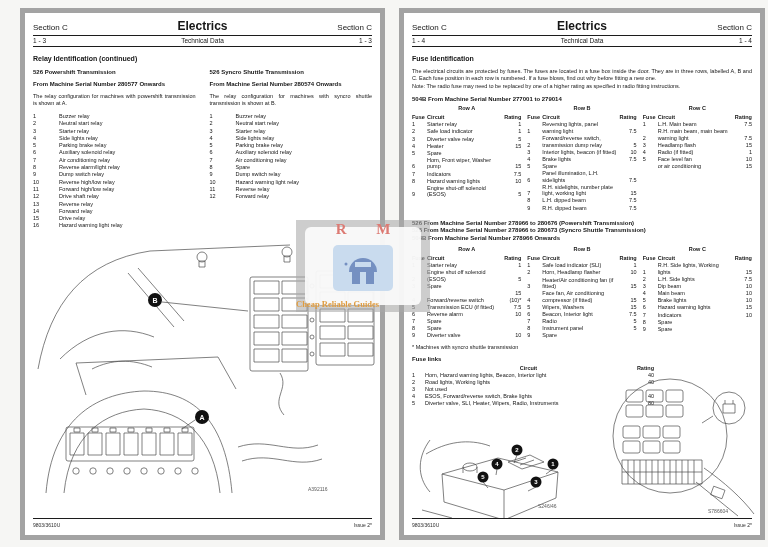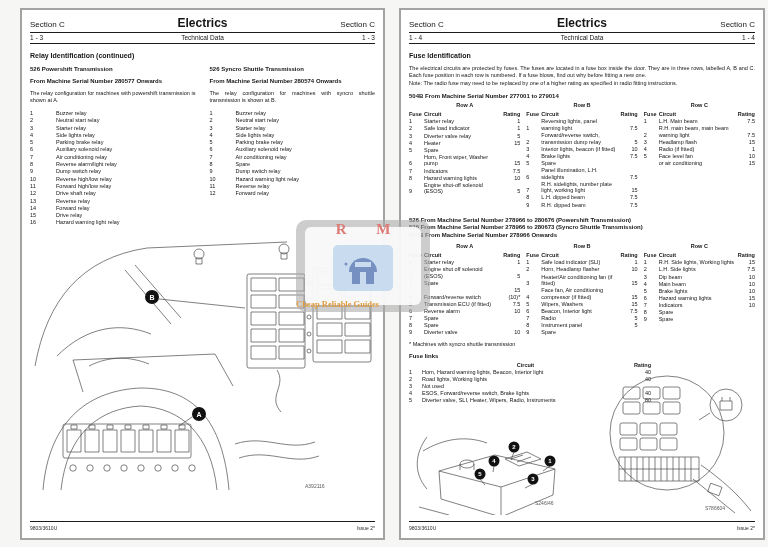--- a/index.html
+++ b/index.html
@@ -1,18 +1,18 @@
 <!DOCTYPE html>
 <html><head>
 <meta charset="utf-8">
 <style>
   *{margin:0;padding:0;box-sizing:border-box}
   html,body{width:768px;height:547px;overflow:hidden}
   body{position:relative;background:#f6f6f4;font-family:"Liberation Sans",sans-serif;color:#161616}
-  .page{position:absolute;top:8px;height:532px;background:#fff;border:2px solid #a3a3a3}
+  .page{position:absolute;top:8px;height:532px;background:#fff;border:5px solid #a3a3a3}
   .page-left{left:20px;width:365px}
   .page-right{left:399px;width:366px}
   .pad{padding:6px 8px 0}
   .hdr-row1{display:flex;justify-content:space-between;align-items:baseline;font-size:8px}
   .hdr-title{font-weight:bold;font-size:12px}
   .rule1{border-top:1.4px solid #1c1c1c;margin:2px 0 1px}
   .hdr-row2{display:flex;justify-content:space-between;font-size:6.5px}
   .rule2{border-top:1px solid #1c1c1c;margin:2px 0 0}
   h2{font-size:7px;font-weight:bold;margin:8px 8px 0}
   .cols{display:flex;gap:14px;padding:0 8px;margin-top:7px}
@@ -49,21 +49,21 @@
   .footnote{font-size:5.5px;margin-top:5px}
   .fuse-links{width:242px;margin-top:6px}
   .fl-title{font-weight:bold;font-size:6px;margin-bottom:3px}
   .fl-head{display:flex;font-weight:bold;font-size:5.5px;margin-bottom:1px}
   .fln{width:13px;flex:none}
   .flc{flex:1;text-align:center}
   .flc2{flex:1;padding-right:2px}
   .flv{width:22px;flex:none;text-align:right}
   .fl-row{display:flex;align-items:flex-end;font-size:5.5px;line-height:6.8px}
   
-  .watermark{position:absolute;left:296px;top:220px;width:134px;height:92px;background:rgba(168,168,168,0.58);border-radius:10px;z-index:30}
+  .watermark{position:absolute;left:296px;top:220px;width:134px;height:92px;background:rgba(168,168,168,0.58);border-radius:0;z-index:30}
   .wm-card{position:absolute;left:9px;top:7px;right:9px;bottom:7px;background:rgba(251,251,251,0.93);border-radius:6px}
   .wm-letters{position:absolute;top:1px;left:0;width:100%;text-align:center;font-family:"Liberation Serif",serif;font-weight:bold;font-size:15px;letter-spacing:13px;text-indent:13px;color:#dc7a73}
   .wm-logo{position:absolute;left:50%;top:25px;transform:translateX(-50%);width:60px;height:46px;background:#c9dbee;border-radius:5px;display:flex;align-items:center;justify-content:center}
   .wm-caption{position:absolute;bottom:3px;left:0;width:100%;font-family:"Liberation Serif",serif;font-weight:bold;font-size:8.5px;color:#df9c40;white-space:nowrap}
 </style>
 </head>
 <body>
 
 <div class="page page-left">
   <div class="pad">

